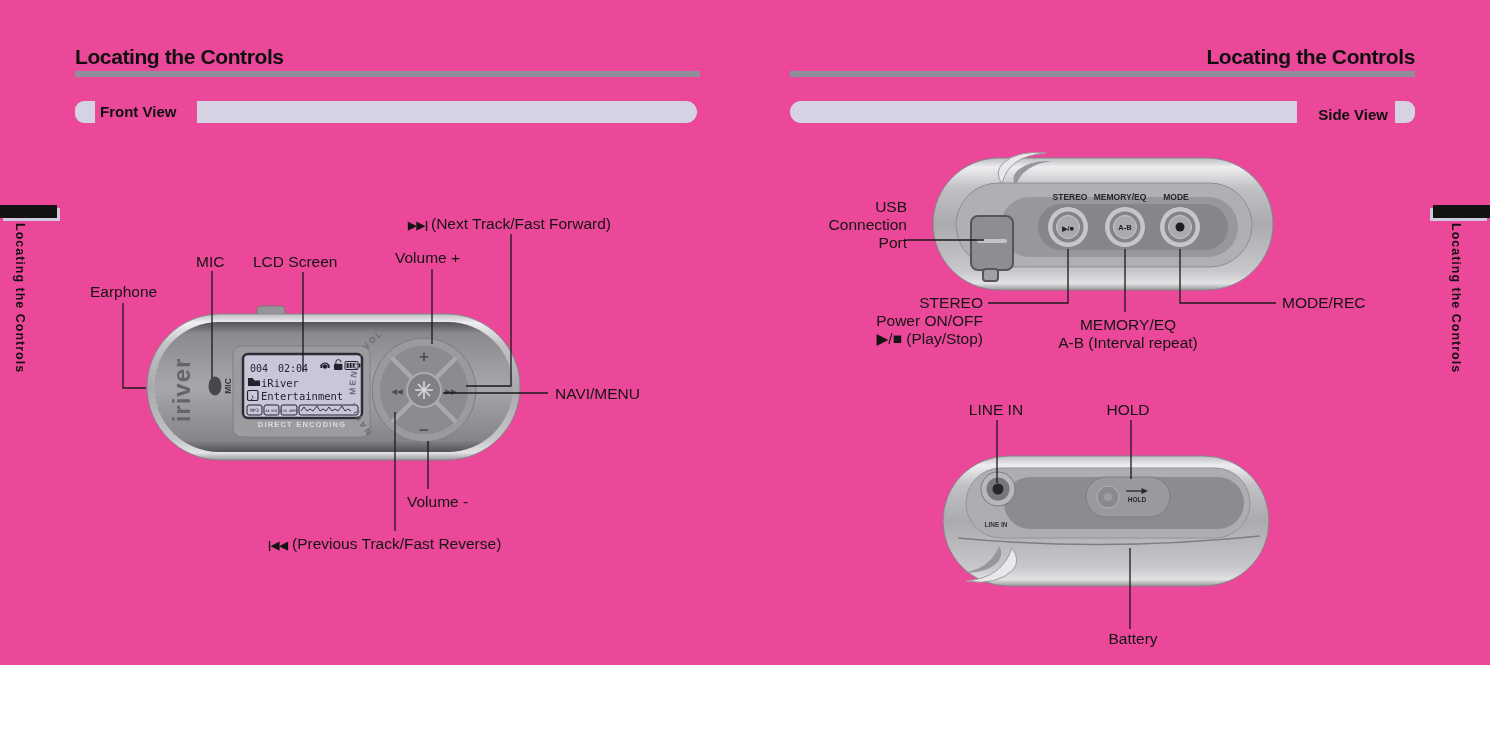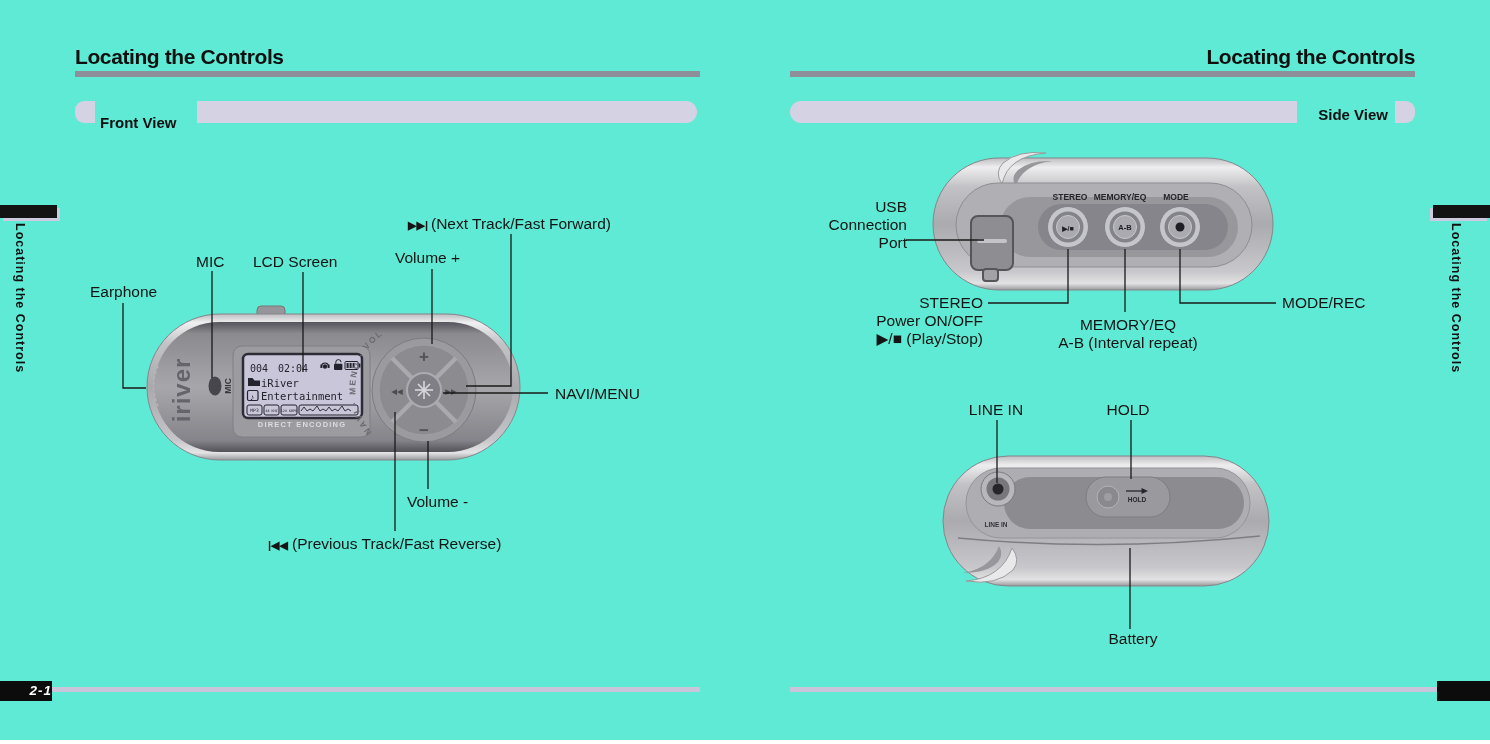--- a/index.html
+++ b/index.html
@@ -1,16 +1,16 @@
 <!DOCTYPE html>
 <html><head>
 <meta charset="utf-8">
 <style>
   html,body{margin:0;padding:0;background:#ffffff;font-family:"Liberation Sans",sans-serif;}
-  .canvas{position:relative;width:1490px;height:740px;background:#5eead4;overflow:hidden;}
+  .canvas{position:relative;width:1490px;height:665px;background:#ec4899;overflow:hidden;}
   .abs{position:absolute;}
   .title{font-size:21px;font-weight:bold;letter-spacing:-0.4px;color:#0f0f0f;white-space:nowrap;}
   .rule{background:#8f8f9a;height:6px;}
   .lav{background:#d5d2e4;}
   .secbar{height:22px;}
   .cap-l{border-radius:9px 0 0 9px;}
   .cap-r{border-radius:0 9px 9px 0;}
   .bar-l{border-radius:0 11px 11px 0;}
   .bar-r{border-radius:11px 0 0 11px;}
   .section-label{font-size:15px;font-weight:bold;line-height:22px;color:#0f0f0f;white-space:nowrap;}
@@ -29,21 +29,21 @@
 </style>
 </head>
 <body>
 
 <div class="canvas">
 
   <div class="abs title" style="left:75px;top:45px;">Locating the Controls</div>
   <div class="abs rule" style="left:75px;top:71px;width:625px;"></div>
 
   <div class="abs lav secbar cap-l" style="left:75px;top:101px;width:20px;"></div>
-  <div class="abs section-label" style="left:100px;top:101px;margin-top:11px;">Front View</div>
+  <div class="abs section-label" style="left:100px;top:101px;">Front View</div>
   <div class="abs lav secbar bar-l" style="left:197px;top:101px;width:500px;"></div>
 
   <div class="abs tab-bar tab-shadow-l" style="left:0;top:205px;"></div>
   <div class="abs tab-text" style="left:13px;top:223px;">Locating the Controls</div>
 
   <div class="abs badge" style="left:0;top:681px;width:52px;height:20px;">2-1</div>
   <div class="abs footline" style="left:52px;top:687px;width:648px;"></div>
 
   <div class="abs title" style="left:790px;top:45px;width:625px;text-align:right;">Locating the Controls</div>
   <div class="abs rule" style="left:790px;top:71px;width:625px;"></div>

